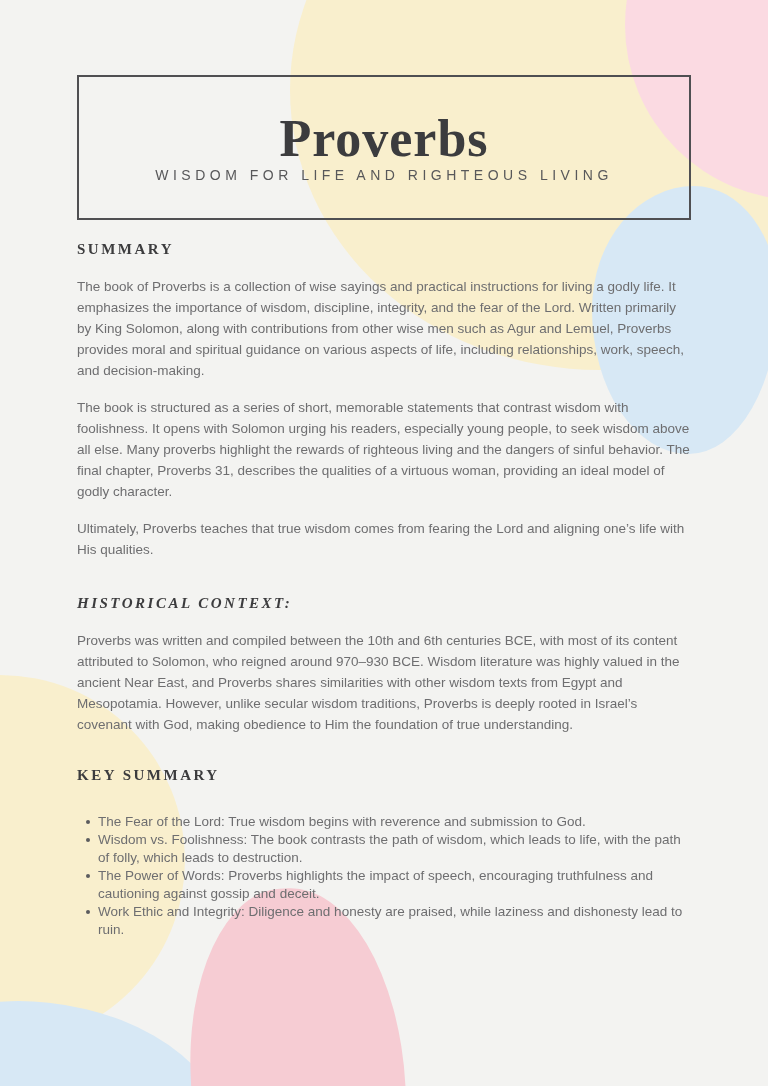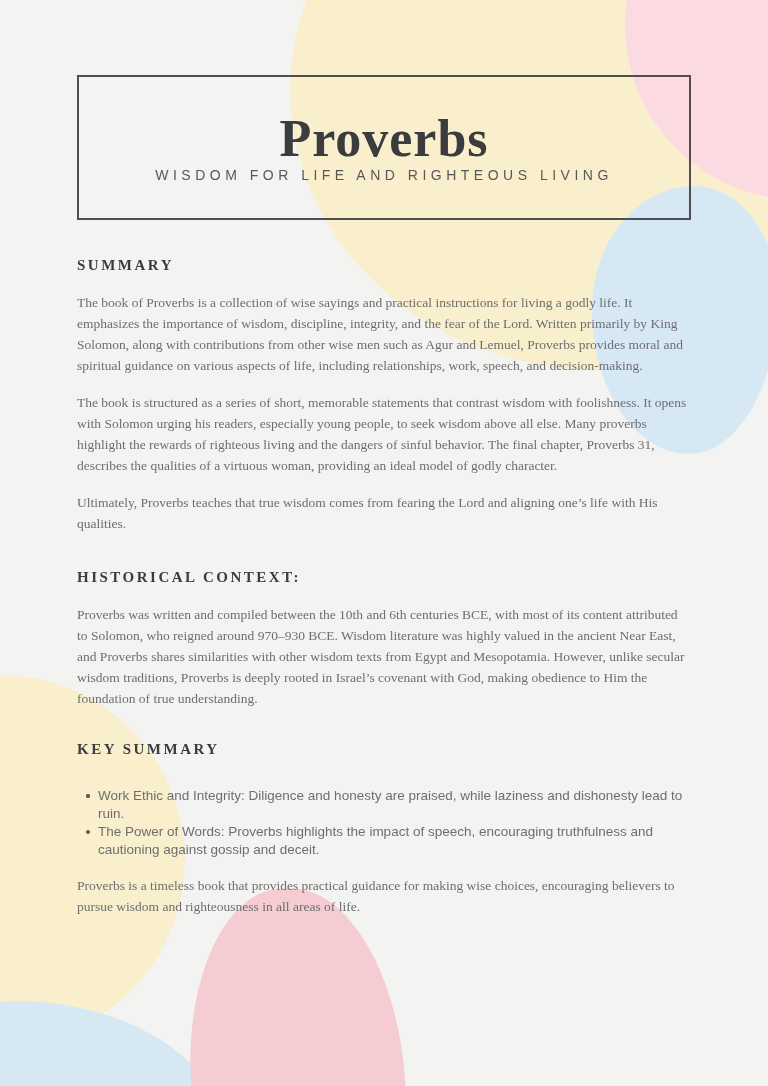--- a/index.html
+++ b/index.html
@@ -69,25 +69,25 @@
     color: var(--text-body, #6e6e70);
     font-size: 13.5px;
     line-height: 21px;
   }
   .section-heading {
     font-family: "Liberation Serif", serif;
     font-weight: 700;
     font-size: 15px;
     letter-spacing: 2.5px;
     color: var(--text-heading, #3c3c3e);
-    margin: 16px 0 11px 0;
+    margin: 0 0 11px 0;
   }
-  .section-heading.hc { margin-top: 33px; }
+  .section-heading.hc { margin-top: 33px; font-style: italic; }
   .section-heading.kt { margin-top: 30px; margin-bottom: 27px; }
-  .content p { margin: 16px 0 14px 0; font-family: Liberation Serif, serif; }
+  .content p { margin: 16px 0 14px 0; }
   .content p.tight { margin-bottom: 0; }
 
   .themes-list { list-style: none; margin: 0; padding: 0; line-height: 18px; }
   .themes-list li { position: relative; padding-left: 21px; margin: 0; }
   .themes-list .dot {
     position: absolute; left: 9px; top: 7px;
     width: 4px; height: 4px; border-radius: 50%;
     background: #5c5c5e;
   }
 
@@ -118,28 +118,32 @@
     <p class="tight">Ultimately, Proverbs teaches that true wisdom comes from fearing the Lord and aligning one’s life with His qualities.</p>
 
     <h2 class="section-heading hc">HISTORICAL CONTEXT:</h2>
     <p>Proverbs was written and compiled between the 10th and 6th centuries BCE, with most of its content attributed to Solomon, who reigned around 970–930 BCE. Wisdom literature was highly valued in the ancient Near East, and Proverbs shares similarities with other wisdom texts from Egypt and Mesopotamia. However, unlike secular wisdom traditions, Proverbs is deeply rooted in Israel’s covenant with God, making obedience to Him the foundation of true understanding.</p>
 
     <h2 class="section-heading kt">KEY SUMMARY</h2>
 
     <ul class="themes-list">
       <li>
         <span class="dot"></span>
+        <span>The Fear of the Lord: True wisdom begins with reverence and submission to God.</span>
+      </li>
+      <li>
+        <span class="dot"></span>
+        <span>Wisdom vs. Foolishness: The book contrasts the path of wisdom, which leads to life, with the path of folly, which leads to destruction.</span>
+      </li>
+      <li>
+        <span class="dot"></span>
+        <span>The Power of Words: Proverbs highlights the impact of speech, encouraging truthfulness and cautioning against gossip and deceit.</span>
       </li>
       <li>
         <span class="dot"></span>
         <span>Work Ethic and Integrity: Diligence and honesty are praised, while laziness and dishonesty lead to ruin.</span>
       </li>
-      <li>
-        <span class="dot"></span>
-        <span>The Power of Words: Proverbs highlights the impact of speech, encouraging truthfulness and cautioning against gossip and deceit.</span>
-      </li>
     </ul>
 
-    <p class="closing tight">Proverbs is a timeless book that provides practical guidance for making wise choices, encouraging believers to pursue wisdom and righteousness in all areas of life.</p>
 
   </div>
 
 </div>
 
 </body></html>

